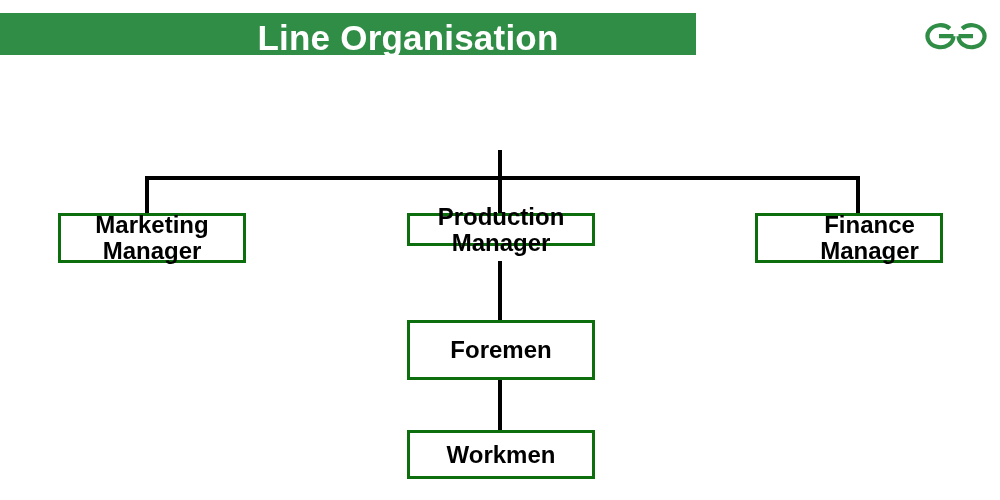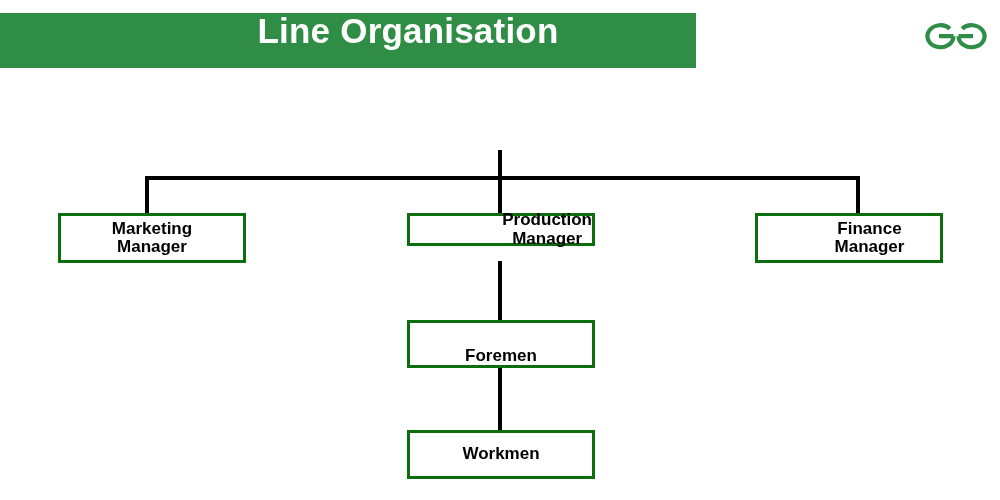--- a/index.html
+++ b/index.html
@@ -18,24 +18,24 @@
     background: #ffffff;
     overflow: hidden;
   }
 
   
   #title-banner {
     position: absolute;
     left: 0;
     top: 13px;
     width: 696px;
-    height: 55px;
+    height: 42px;
     background: #308d46;
     display: flex;
-    align-items: flex-start;
+    align-items: flex-end;
     justify-content: center;
   }
   #title-text {
     color: #ffffff;
     font-size: 35px;
     font-weight: bold;
     letter-spacing: 0.2px;
     line-height: 1;
     padding-left: 120px;
     white-space: nowrap;
@@ -57,34 +57,34 @@
     background: #ffffff;
     border: 3px solid #0d6e0d;
     display: flex;
     align-items: center;
     justify-content: center;
     z-index: 3;
   }
   .node-label {
     color: #000000;
     font-weight: bold;
-    font-size: 17px;
+    font-size: 24px;
     line-height: 1.08;
     text-align: center;
     white-space: pre-line;
   }
 
   #node-general-manager { left: 382px; top: 106px; width: 238px; height: 45px; }
   #node-general-manager .node-label { font-size: 20px; }
 
   #node-marketing-manager { left: 58px; top: 213px; width: 188px; height: 50px; }
-  #node-production-manager { left: 407px; top: 213px; width: 188px; height: 33px; justify-content: flex-end; }
+  #node-production-manager { left: 407px; top: 213px; width: 188px; height: 33px; }
   #node-finance-manager    { left: 755px; top: 213px; width: 188px; height: 50px; padding-left: 41px; }
 
-  #node-foremen  { left: 407px; top: 320px; width: 188px; height: 48px; align-items: flex-end; }
+  #node-foremen  { left: 407px; top: 320px; width: 188px; height: 60px; }
   #node-workmen  { left: 407px; top: 430px; width: 188px; height: 49px; }
 
   
   .line {
     position: absolute;
     background: #000000;
     z-index: 1;
   }
   .line-v { width: 4px; }
   .line-h { height: 4px; }

